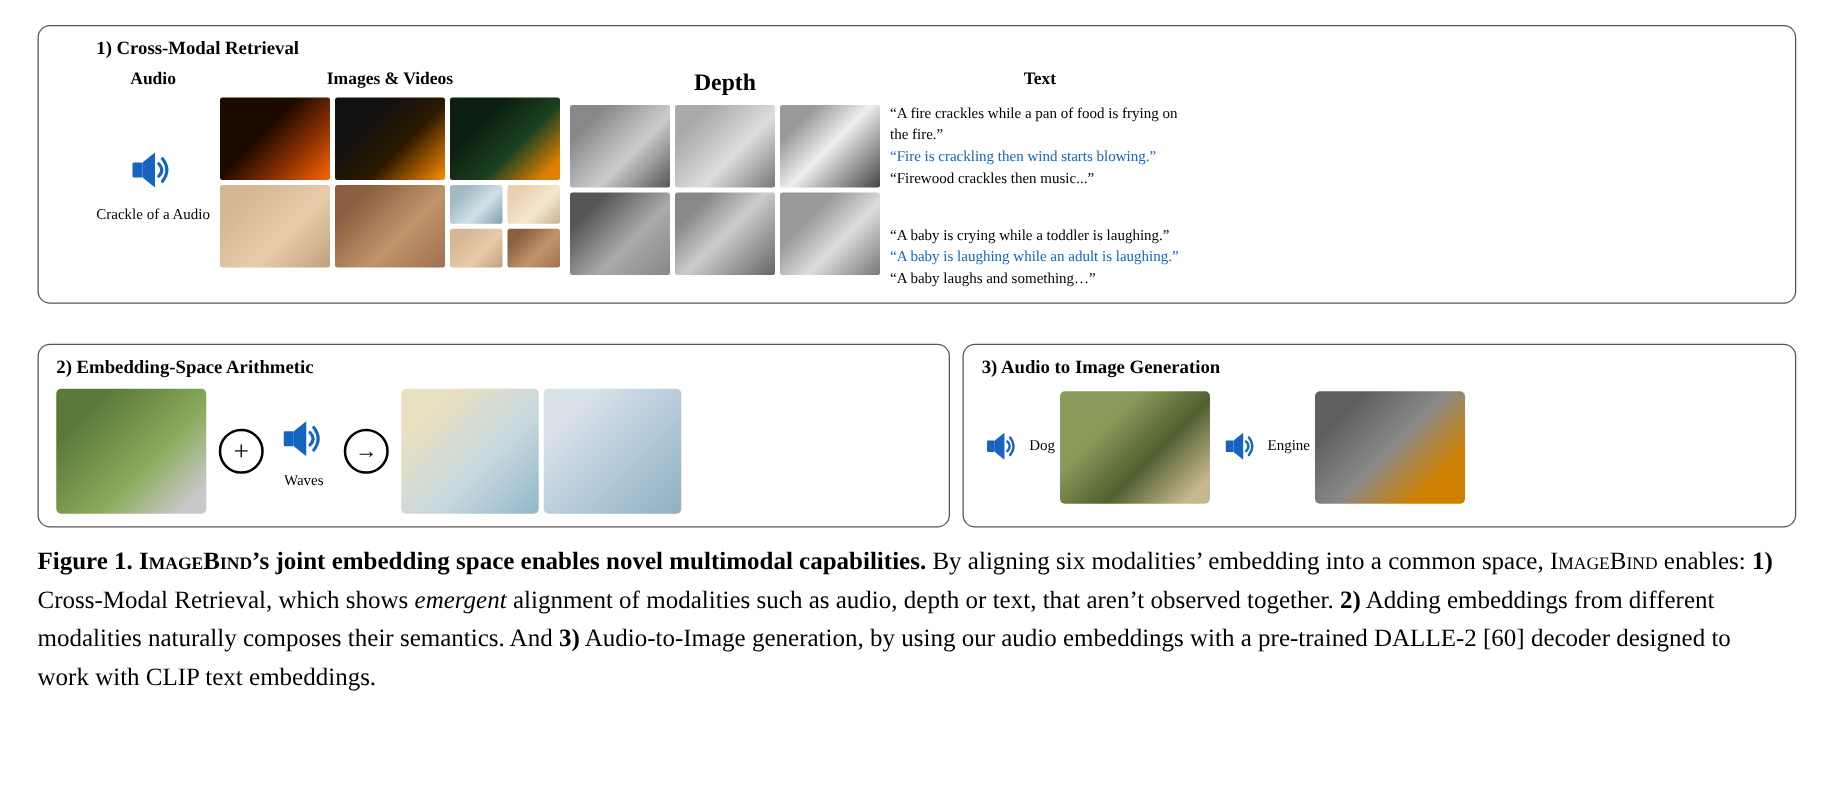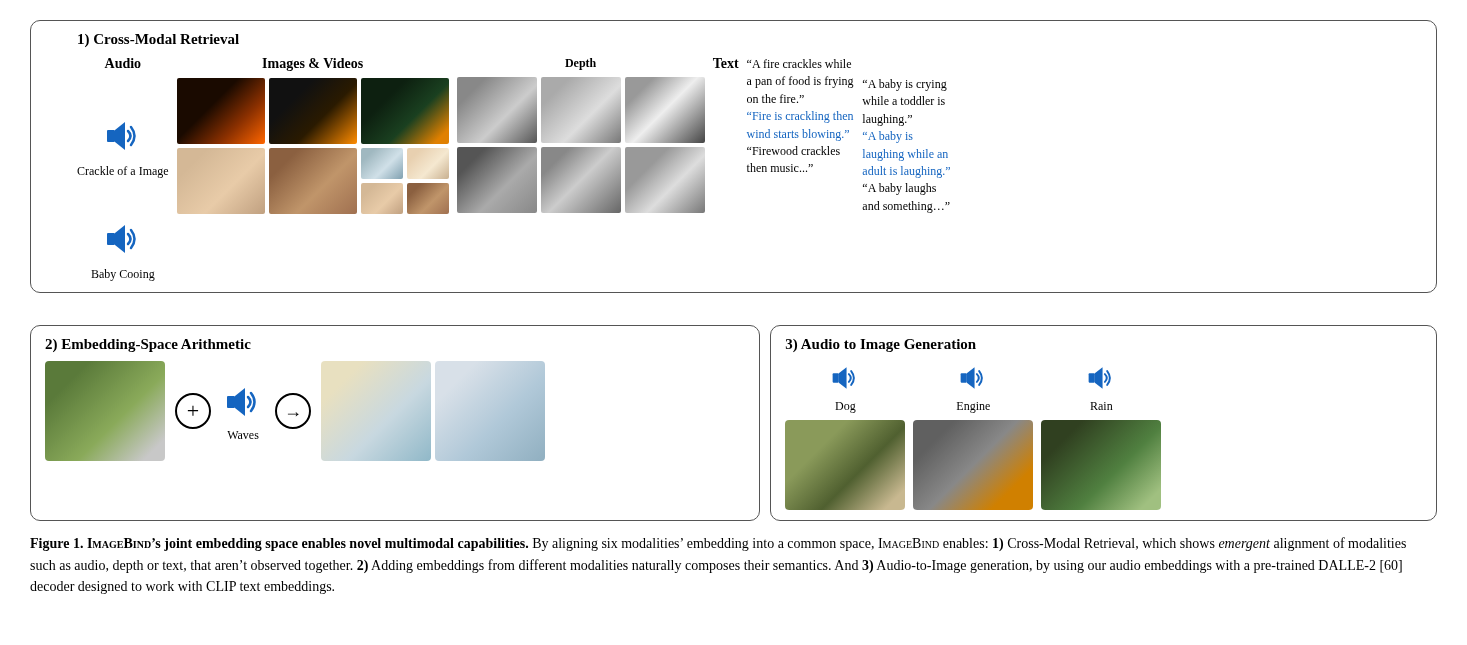--- a/index.html
+++ b/index.html
@@ -106,28 +106,28 @@
 
     .depth-col {
       display: flex;
       flex-direction: column;
       gap: 4px;
       min-width: 0;
     }
 
     .depth-col-header {
       font-weight: bold;
-      font-size: 12px;
+      font-size: 19px;
       text-align: center;
       margin-bottom: 2px;
     }
 
     .text-col {
       display: flex;
-      flex-direction: row;
+      flex-direction: column;
       gap: 8px;
       min-width: 200px;
       max-width: 240px;
     }
 
     .text-col-header {
       font-weight: bold;
       font-size: 14px;
       text-align: center;
       margin-bottom: 2px;
@@ -166,21 +166,21 @@
     }
 
     .panel-3-inner {
       display: flex;
       align-items: center;
       gap: 8px;
     }
 
     .audio-gen-item {
       display: flex;
-      flex-direction: column;
+      flex-direction: row;
       align-items: center;
       gap: 4px;
     }
 
     .audio-gen-label {
       font-size: 12px;
       text-align: center;
     }
 
     .circle-plus {
@@ -209,21 +209,21 @@
     }
 
     .waves-label {
       font-size: 12px;
       text-align: center;
       margin-top: 2px;
     }
 
     
     .figure-caption {
-      font-size: 14px;
+      font-size: 20px;
       line-height: 1.55;
       max-width: 1400px;
     }
 
     .caption-title-bold {
       font-weight: bold;
     }
 
     .small-caps {
       font-variant: small-caps;
@@ -290,30 +290,21 @@
           <div class="audio-col-header">Audio</div>
 
           <div class="audio-items-col">
             <div class="audio-item">
               <svg class="speaker-icon" viewBox="0 0 44 44" fill="none" xmlns="http://www.w3.org/2000/svg">
                 <rect x="6" y="16" width="8" height="12" rx="1" fill="#1565C0"></rect>
                 <polygon points="14,16 24,8 24,36 14,28" fill="#1565C0"></polygon>
                 <path d="M27 17 Q32 22 27 27" stroke="#1565C0" stroke-width="2.5" fill="none" stroke-linecap="round"></path>
                 <path d="M30 13 Q37 22 30 31" stroke="#1565C0" stroke-width="2.5" fill="none" stroke-linecap="round"></path>
               </svg>
-              <div class="audio-label">Crackle of a Image</div>
-            </div>
-            <div class="audio-item" style="margin-top:30px;">
-              <svg class="speaker-icon" viewBox="0 0 44 44" fill="none" xmlns="http://www.w3.org/2000/svg">
-                <rect x="6" y="16" width="8" height="12" rx="1" fill="#1565C0"></rect>
-                <polygon points="14,16 24,8 24,36 14,28" fill="#1565C0"></polygon>
-                <path d="M27 17 Q32 22 27 27" stroke="#1565C0" stroke-width="2.5" fill="none" stroke-linecap="round"></path>
-                <path d="M30 13 Q37 22 30 31" stroke="#1565C0" stroke-width="2.5" fill="none" stroke-linecap="round"></path>
-              </svg>
-              <div class="audio-label">Baby Cooing</div>
+              <div class="audio-label">Crackle of a Audio</div>
             </div>
           </div>
         </div>
 
         <div class="images-col">
           <div class="images-col-header">Images &amp; Videos</div>
 
           <div class="img-row">
             <div class="img-placeholder fire1" style="width:88px;height:66px;"></div>
             <div class="img-placeholder fire2" style="width:88px;height:66px;"></div>
@@ -425,30 +416,20 @@
             <rect x="6" y="16" width="8" height="12" rx="1" fill="#1565C0"></rect>
             <polygon points="14,16 24,8 24,36 14,28" fill="#1565C0"></polygon>
             <path d="M27 17 Q32 22 27 27" stroke="#1565C0" stroke-width="2.5" fill="none" stroke-linecap="round"></path>
             <path d="M30 13 Q37 22 30 31" stroke="#1565C0" stroke-width="2.5" fill="none" stroke-linecap="round"></path>
           </svg>
           <div class="audio-gen-label">Engine</div>
           <div class="img-placeholder bus-img" style="width:120px;height:90px;border-radius:4px;margin-top:2px;"></div>
         </div>
 
 
-        <div class="audio-gen-item">
-          <svg width="34" height="34" viewBox="0 0 44 44" fill="none" xmlns="http://www.w3.org/2000/svg">
-            <rect x="6" y="16" width="8" height="12" rx="1" fill="#1565C0"></rect>
-            <polygon points="14,16 24,8 24,36 14,28" fill="#1565C0"></polygon>
-            <path d="M27 17 Q32 22 27 27" stroke="#1565C0" stroke-width="2.5" fill="none" stroke-linecap="round"></path>
-            <path d="M30 13 Q37 22 30 31" stroke="#1565C0" stroke-width="2.5" fill="none" stroke-linecap="round"></path>
-          </svg>
-          <div class="audio-gen-label">Rain</div>
-          <div class="img-placeholder rain-img" style="width:120px;height:90px;border-radius:4px;margin-top:2px;"></div>
-        </div>
 
       </div>
     </div>
 
   </div>
 
   <div class="figure-caption">
     <span class="caption-title-bold">
       Figure 1. <span class="small-caps">ImageBind</span>’s joint embedding space enables novel multimodal capabilities.
     </span>

